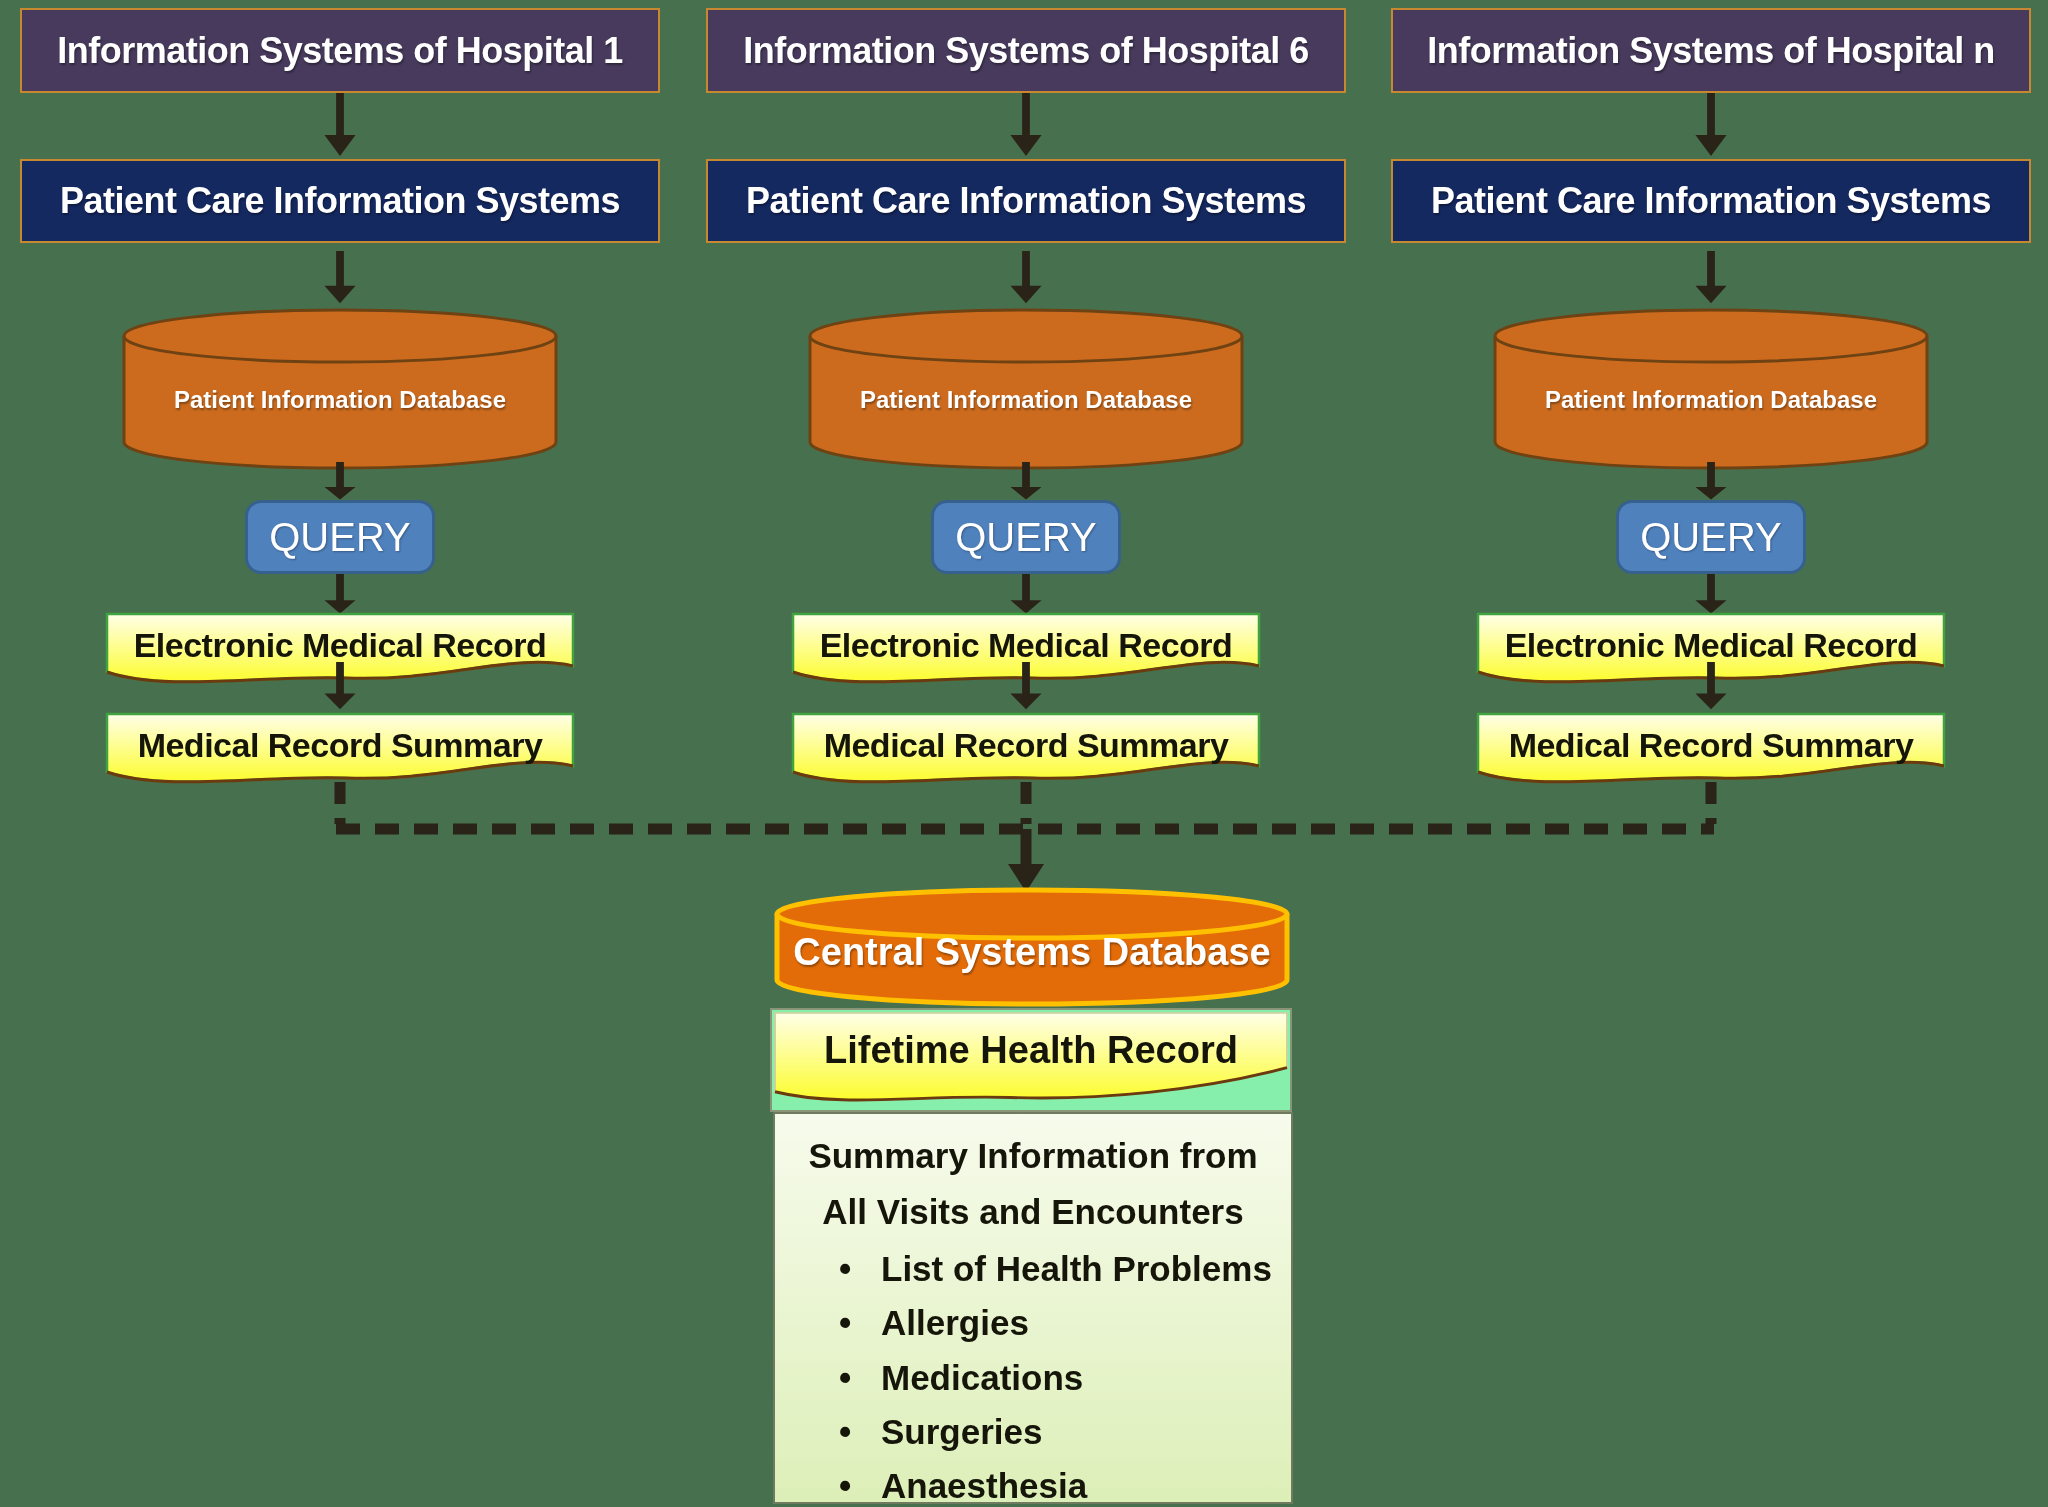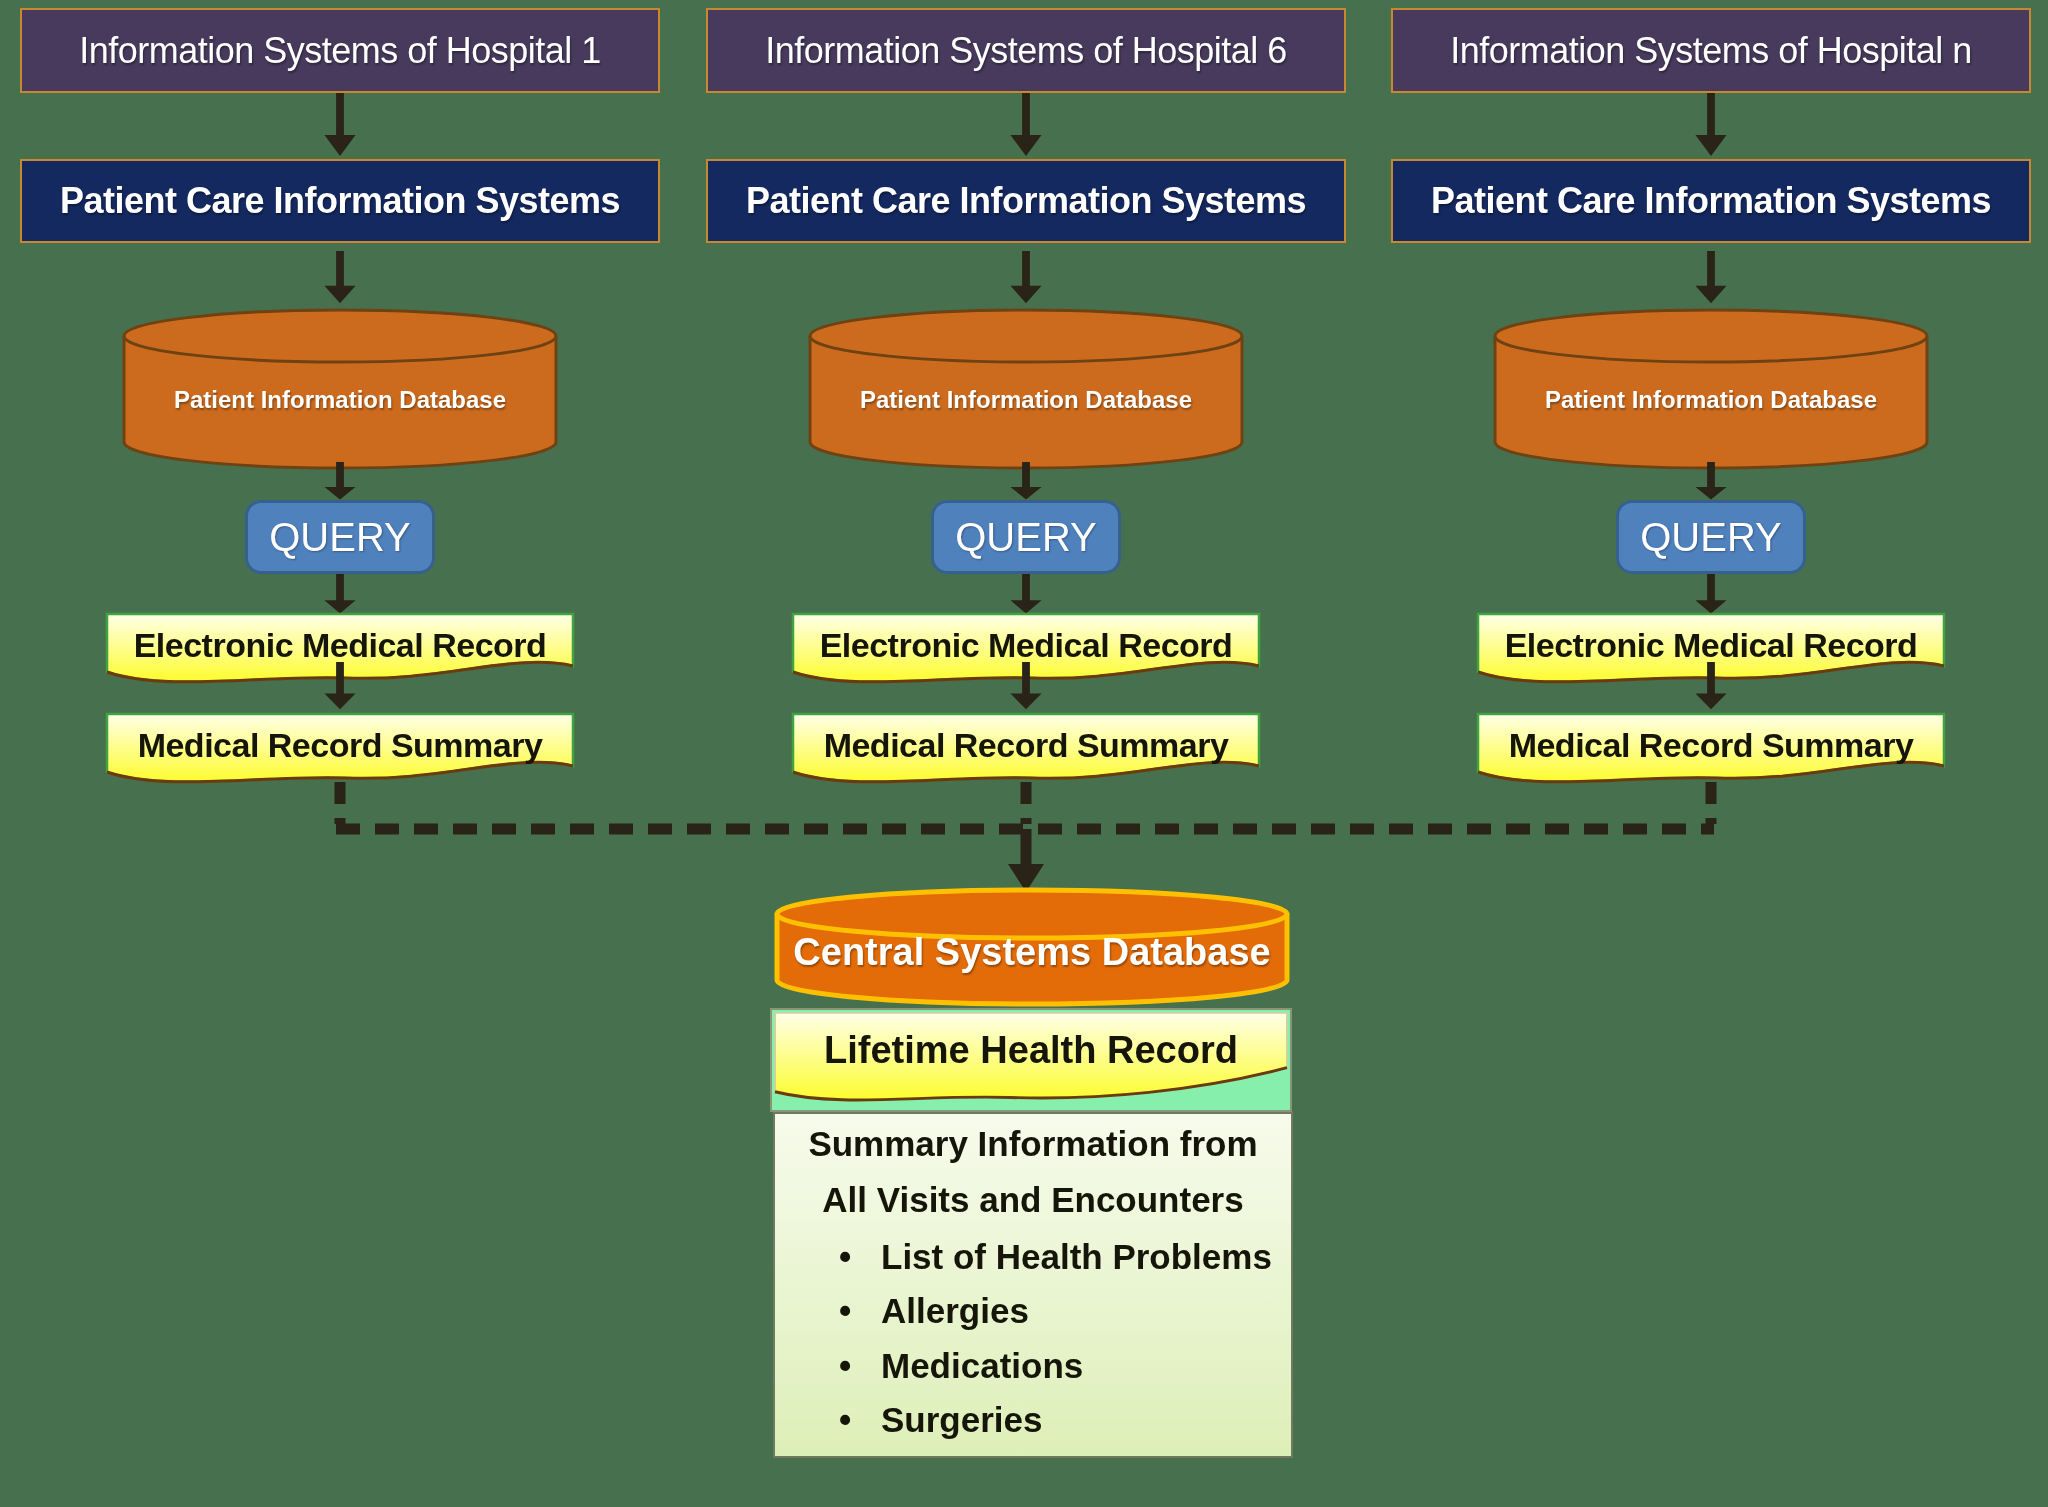--- a/index.html
+++ b/index.html
@@ -6,21 +6,21 @@
   .page{
     position:relative;width:2048px;height:1507px;background:#47714E;
     font-family:"Liberation Sans",sans-serif;overflow:hidden;
   }
   .col{position:absolute;top:0;width:640px;height:100%;}
   .col1{left:20px}.col2{left:706px}.col3{left:1391px}
 
   .box{position:absolute;left:0;width:100%;box-sizing:border-box;
        display:flex;align-items:center;justify-content:center;text-align:center;}
   .hdr{top:8px;height:85px;background:#473A5C;border:2px solid #C8882F;
-       color:#fff;font-weight:normal;font-size:36px;letter-spacing:-0.5px;
+       color:#fff;font-weight:bold;font-size:36px;letter-spacing:-0.5px;
        text-shadow:1px 2px 2px rgba(0,0,0,.35);}
   .pcis{top:159px;height:84px;background:#152961;border:2px solid #C8882F;
        color:#fff;font-weight:bold;font-size:36px;letter-spacing:-0.5px;
        text-shadow:1px 2px 2px rgba(0,0,0,.35);}
 
   .arrow{position:absolute;left:50%;transform:translateX(-50%);width:40px;}
   .a1{top:93px;height:64px}.a2{top:251px;height:53px}.a3{top:462px;height:38px}
   .a4{top:574px;height:40px}.a5{top:662px;height:48px}
 
   .cyl{position:absolute;left:100px;top:306px;width:440px;height:166px;}
@@ -48,23 +48,23 @@
        color:#fff;font-weight:bold;font-size:38px;
        text-shadow:1px 2px 2px rgba(0,0,0,.35);}
 
   .lifetime{position:absolute;left:770px;top:1008px;width:522px;height:104px;
        background:#86efac;border:2px solid #8A9577;box-sizing:border-box;}
   .lifetime svg{position:absolute;left:0;top:0;width:100%;height:100%;}
   .lifetime-label{position:absolute;left:0;top:12px;width:100%;height:56px;
        display:flex;align-items:center;justify-content:center;
        color:#15150a;font-weight:bold;font-size:38px;}
 
-  .summary{position:absolute;left:773px;top:1112px;width:520px;height:346px;
+  .summary{position:absolute;left:773px;top:1112px;width:520px;height:392px;
        background:linear-gradient(#F7FBEC,#DDEFB8);border:2px solid #6F7A5E;
-       box-sizing:border-box;padding-top:2px;overflow:hidden;}
+       box-sizing:border-box;padding-top:14px;overflow:hidden;}
   .sum-title{text-align:center;font-weight:bold;font-size:35px;color:#15150a;
        line-height:1.6;padding:0 12px;}
   .sum-list{margin-top:2px;padding-left:64px;padding-right:6px;}
   .sum-item{display:flex;align-items:baseline;font-weight:bold;font-size:35px;
        color:#15150a;line-height:1.55;}
   .dot{width:42px;flex:none;}
 </style>
 </head>
 <body>
 

